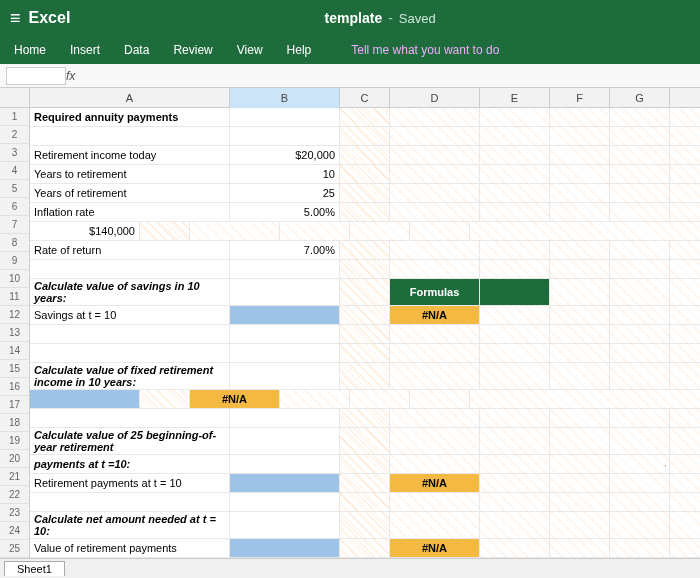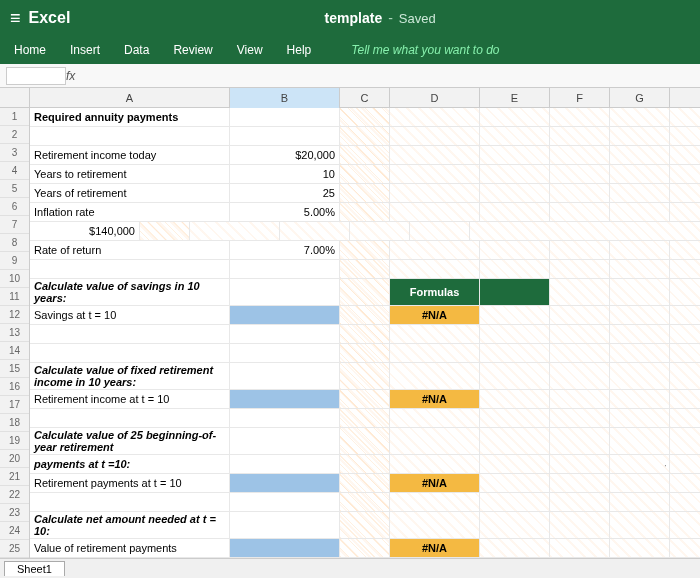--- a/index.html
+++ b/index.html
@@ -57,22 +57,21 @@
       gap: 16px;
       font-size: 12px;
     }
     .menu-item {
       cursor: pointer;
       padding: 2px 4px;
       color: white;
     }
     .tell-me {
       margin-left: 20px;
-      color: #86efac;
-      font-style: italic;
+      color: #f0abfc;
     }
 
     
     .formula-bar {
       background: #f8f8f8;
       border-bottom: 1px solid #ccc;
       display: flex;
       align-items: center;
       padding: 2px 6px;
       height: 24px;
@@ -473,21 +472,20 @@
         <div class="cell col-a" style="font-weight:bold;font-style:italic;">Calculate value of fixed retirement income in 10 years:</div>
         <div class="cell col-b"></div>
         <div class="cell col-c diagonal-bg"></div>
         <div class="cell col-d diagonal-bg"></div>
         <div class="cell col-e diagonal-bg"></div>
         <div class="cell col-f diagonal-bg"></div>
         <div class="cell col-g diagonal-bg"></div>
       </div>
 
       <div class="grid-row">
-        <div class="cell col-a">Retirement income at t = 10</div>
         <div class="cell col-b cell-blue-bg"></div>
         <div class="cell col-c diagonal-bg"></div>
         <div class="cell col-d cell-orange-bg">#N/A</div>
         <div class="cell col-e diagonal-bg"></div>
         <div class="cell col-f diagonal-bg"></div>
         <div class="cell col-g diagonal-bg"></div>
       </div>
 
       <div class="grid-row">
         <div class="cell col-a"></div>

